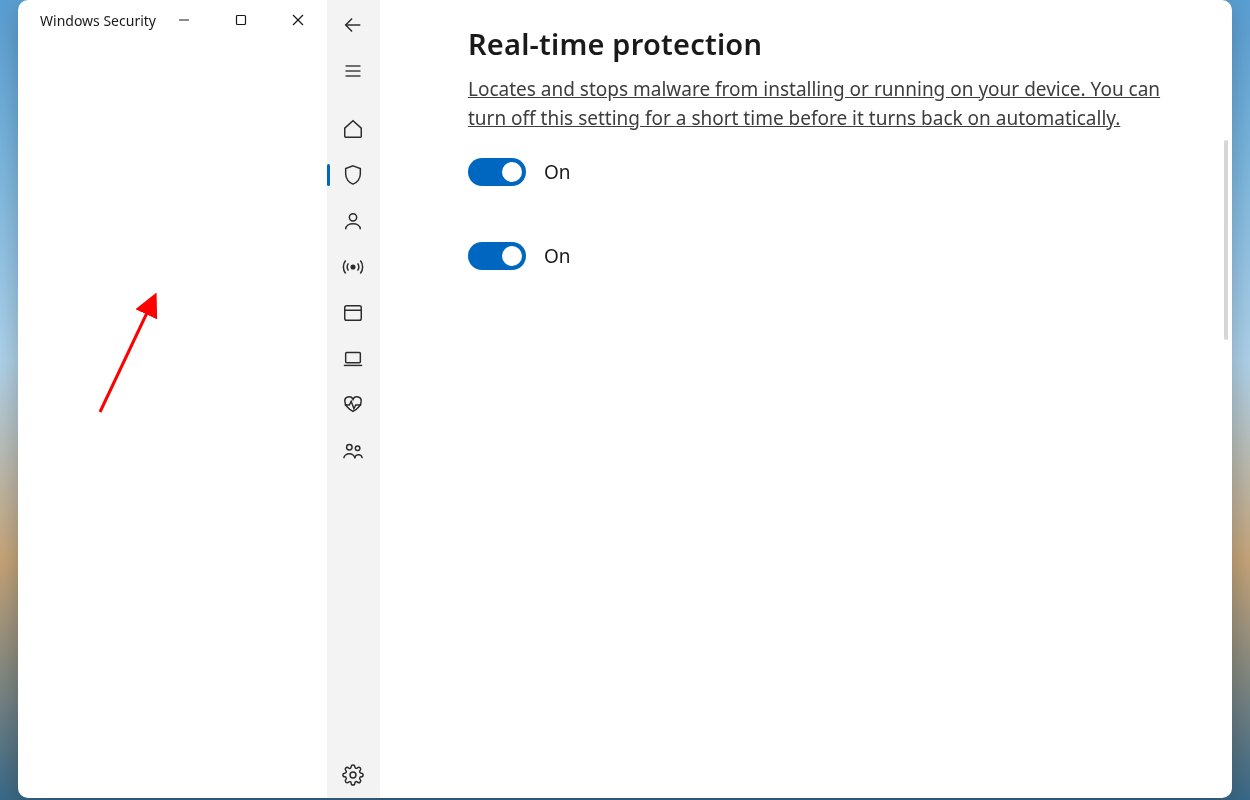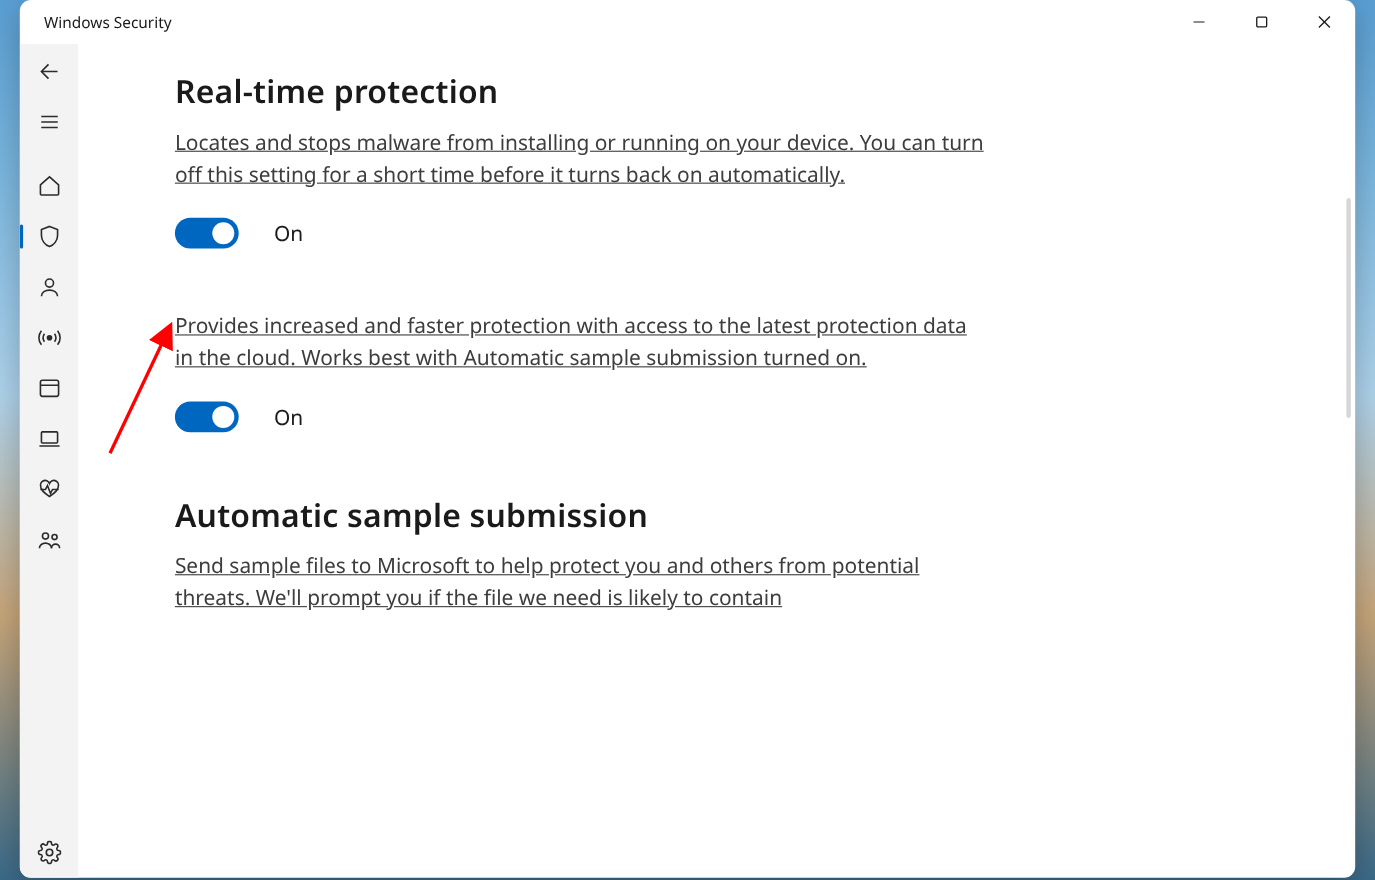--- a/index.html
+++ b/index.html
@@ -8,21 +8,21 @@
     font-family: "Segoe UI", "Segoe UI Variable", system-ui, sans-serif;
     background: linear-gradient(180deg,#5a9fd4 0%,#7cb8e0 20%,#b0d4ed 45%,#c8a67a 70%,#3a6a8a 100%);
     width: 1250px; height: 800px; overflow: hidden; position: relative;
   }
   .window {
     position: absolute;
     left: 18px; right: 18px; top: 0; bottom: 2px;
     background: #ffffff;
     border-radius: 10px;
     box-shadow: 0 8px 30px rgba(0,0,0,.25);
-    display: flex; flex-direction: column;
+    display: flex; 
     overflow: hidden;
   }
   .titlebar {
     height: 40px; display: flex; align-items: center;
     padding-left: 22px; font-size: 14px; color: #1a1a1a;
     user-select: none;
   }
   .win-controls { margin-left: auto; display: flex; height: 100%; }
   .win-btn { width: 57px; display:flex; align-items:center; justify-content:center; color:#1a1a1a; }
   .body { flex:1; display:flex; min-height:0; }
@@ -51,21 +51,21 @@
   .section { margin-bottom: 56px; max-width: 780px; }
   .section h2 {
     font-size: 29px; font-weight: 600; margin:0 0 12px 0; color:#1a1a1a;
     letter-spacing:.2px;
   }
   .section p.desc {
     font-size: 19px; line-height: 1.5; color:#3d3d3d; margin:0 0 26px 0;
     max-width: 740px;
     text-decoration: underline;
   }
-  .toggle-row { display:flex; align-items:center; gap:32px; }
+  .toggle-row { display:flex; align-items:center; gap:18px; }
   .toggle {
     width:58px; height:28px; background:#0067c0; border-radius:14px;
     position:relative; cursor:pointer;
   }
   .toggle::after {
     content:""; position:absolute; right:4px; top:4px; width:20px; height:20px;
     background:#fff; border-radius:50%;
   }
   .toggle-label { font-size:19px; color:#1a1a1a; }
   
@@ -187,31 +187,26 @@
       <div class="section">
         <h2>Real-time protection</h2>
         <p class="desc">Locates and stops malware from installing or running on your device. You can turn off this setting for a short time before it turns back on automatically.</p>
         <div class="toggle-row">
           <div class="toggle"></div>
           <span class="toggle-label">On</span>
         </div>
       </div>
 
       <div class="section">
-        <p class="desc">Provides increased and faster protection with access to the latest protection data in the cloud. Works best with Automatic sample submission turned on.</p>
         <div class="toggle-row">
           <div class="toggle"></div>
           <span class="toggle-label">On</span>
         </div>
       </div>
 
-      <div class="section" style="margin-bottom:0">
-        <h2>Automatic sample submission</h2>
-        <p class="desc">Send sample files to Microsoft to help protect you and others from potential threats. We'll prompt you if the file we need is likely to contain</p>
-      </div>
     </div>
   </div>
 
   <svg class="annot-arrow" viewBox="0 0 80 140">
     <defs>
       <marker id="ah" markerWidth="8" markerHeight="8" refX="6" refY="4" orient="auto">
         <path d="M0,0 L8,4 L0,8 Z" fill="#ff0000"></path>
       </marker>
     </defs>
     <line x1="8" y1="132" x2="62" y2="18" stroke="#ff0000" stroke-width="3" marker-end="url(#ah)"></line>

